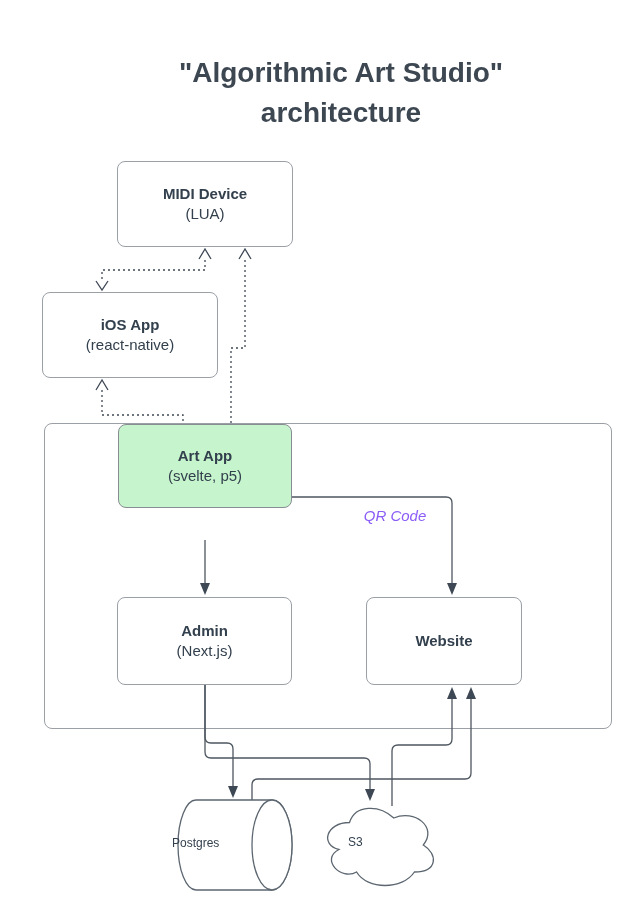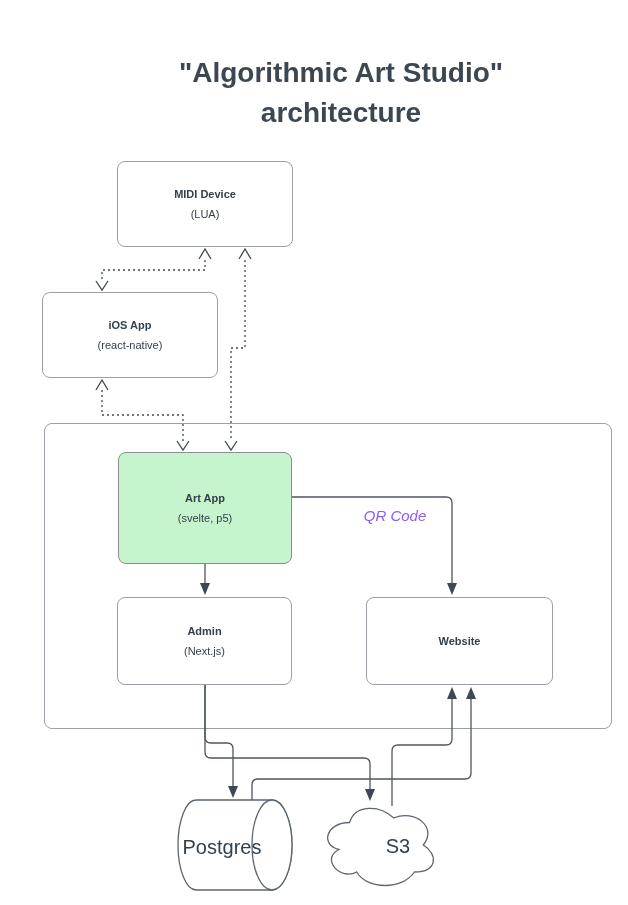--- a/index.html
+++ b/index.html
@@ -4,39 +4,39 @@
 <style>
   html,body { margin:0; padding:0; background:#ffffff; }
   body { width:628px; height:905px; font-family:"Liberation Sans", sans-serif; }
   .stage { position:relative; width:628px; height:905px; background:#ffffff; overflow:hidden; }
 
   .title { position:absolute; left:61px; top:53px; width:560px; text-align:center;
            font-weight:bold; font-size:28px; line-height:40px; color:#3d4752; }
 
   .node { position:absolute; background:#ffffff; border:1.3px solid #9aa0a6; border-radius:8px;
           display:flex; flex-direction:column; align-items:center; justify-content:center;
-          color:#33404d; font-size:11px; line-height:20px; z-index:2; box-sizing:border-box; }
+          color:#33404d; font-size:15px; line-height:20px; z-index:2; box-sizing:border-box; }
   .node-name { font-weight:bold; }
 
   #node-midi    { left:117px; top:161px; width:176px; height:86px; }
   #node-ios     { left:14px;  top:292px; width:176px; height:86px;margin-left:28px; }
-  #node-art     { left:118px; top:452px; width:174px; height:112px; background:#c6f4cc; border-color:#878d93; }
+  #node-art     { left:118px; top:424px; width:174px; height:84px; background:#c6f4cc; border-color:#878d93; }
   #node-admin   { left:117px; top:597px; width:175px; height:88px;text-align:right; }
-  #node-website { left:366px; top:597px; width:187px; height:88px; }
+  #node-website { left:366px; top:597px; width:156px; height:88px; }
 
   #serverless-container { position:absolute; left:44px; top:423px; width:568px; height:306px;
           border:1.3px solid #9aa0a6; border-radius:8px; background:#ffffff; z-index:0; box-sizing:border-box; }
   .container-label { position:absolute; left:436px; top:447px; width:180px; text-align:center;
           font-weight:bold; font-size:15px; color:#33404d; z-index:3; }
 
   .edge-label { position:absolute; font-size:15px; font-style:italic; color:#8b5cf6;
           text-align:center; z-index:3; }
   #qr-label { left:345px; top:507px; width:100px; }
 
-  .shape-label { position:absolute; font-size:20px; color:#33404d; text-align:center; z-index:3; }
+  .shape-label { position:absolute; font-size:12px; color:#33404d; z-index:3; }
   #postgres-label { left:172px; top:836px; width:100px; }
   #s3-label { left:348px; top:835px; width:100px; }
 
   svg.edges { position:absolute; left:0; top:0; z-index:1; pointer-events:none; }
   .solid-line  { fill:none; stroke:#4d565f; stroke-width:1.3; }
   .dashed-line { fill:none; stroke:#3e4854; stroke-width:1.3; stroke-dasharray:2 3; }
   .open-head   { fill:none; stroke:#3e4854; stroke-width:1.3; }
   .filled-head { fill:#3e4854; stroke:none; }
   .shape       { fill:#ffffff; stroke:#5c6670; stroke-width:1.3; }
 </style>

